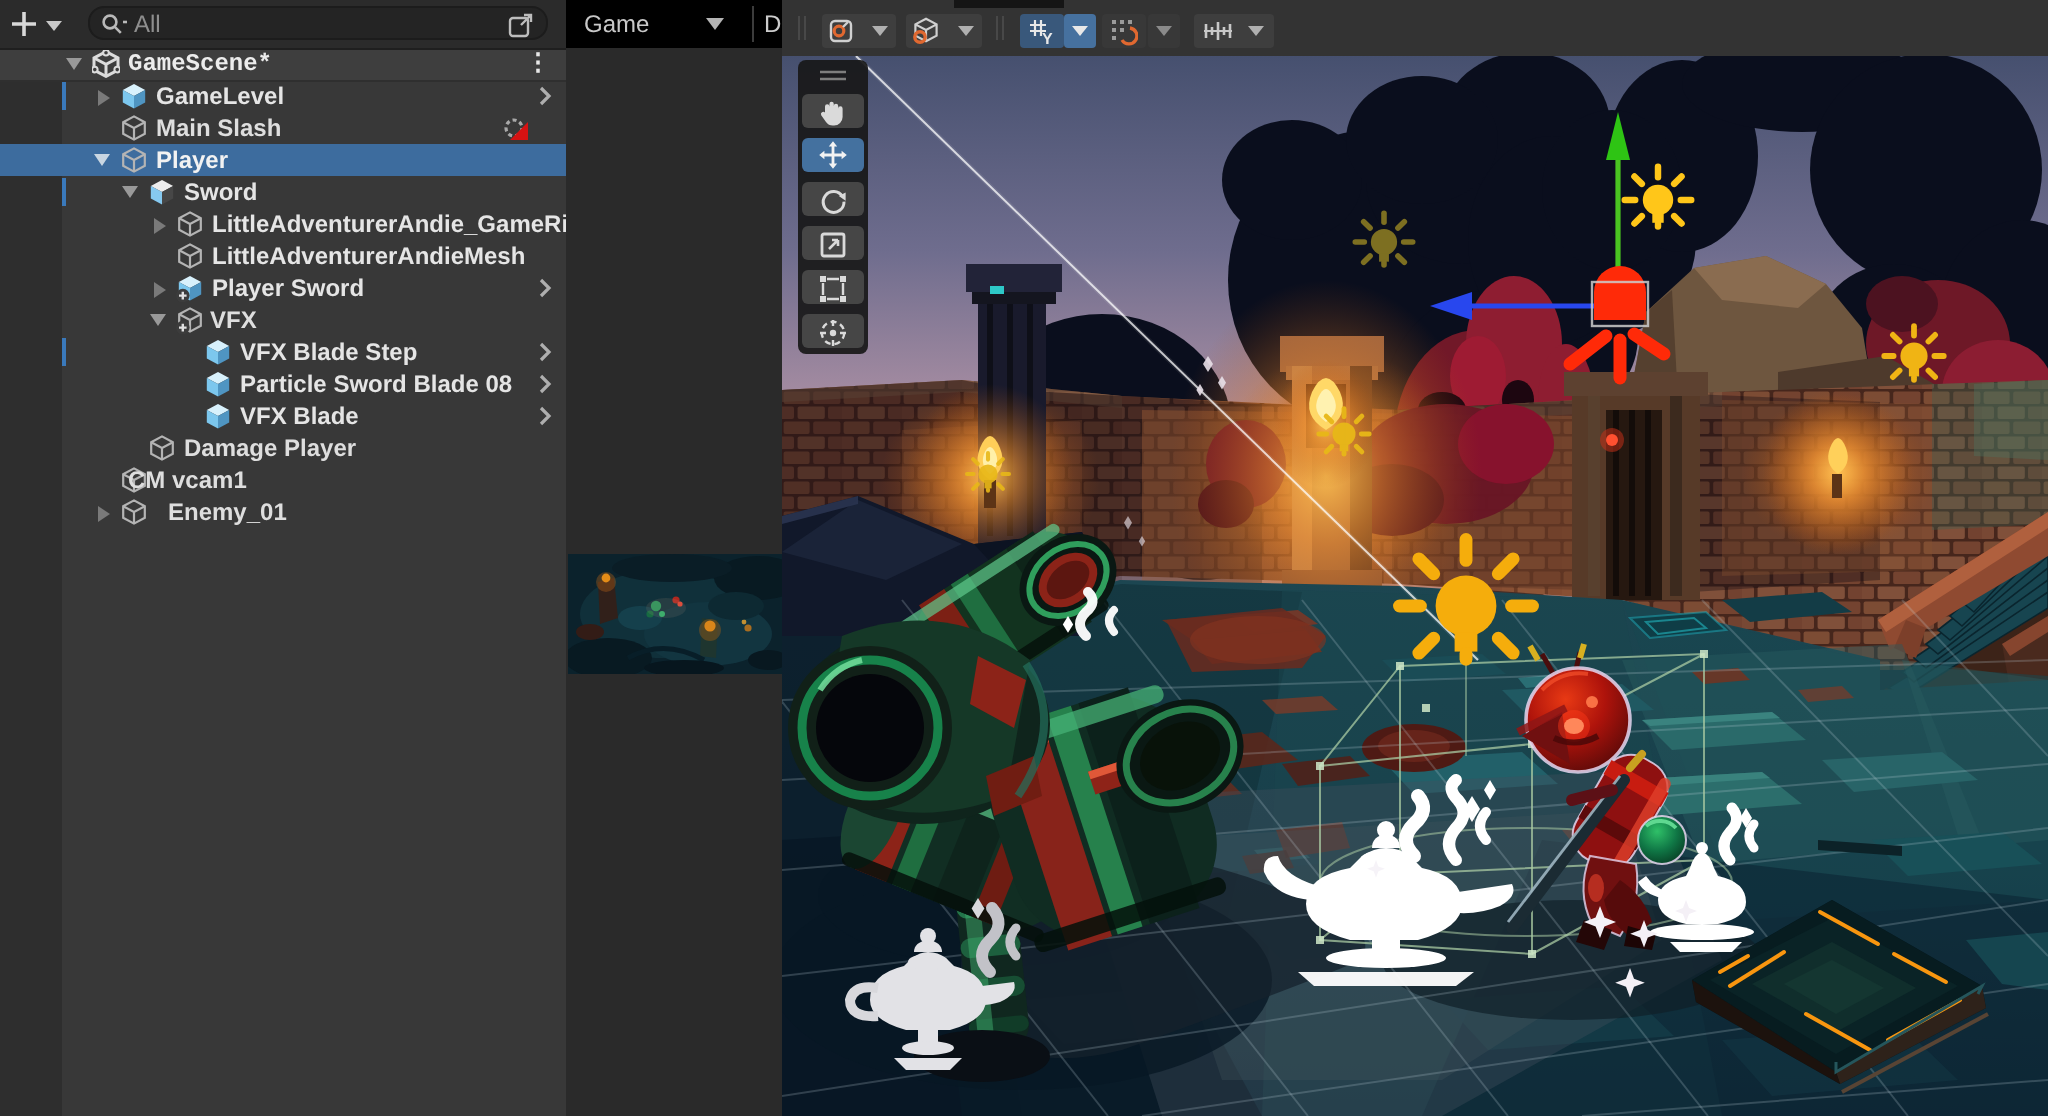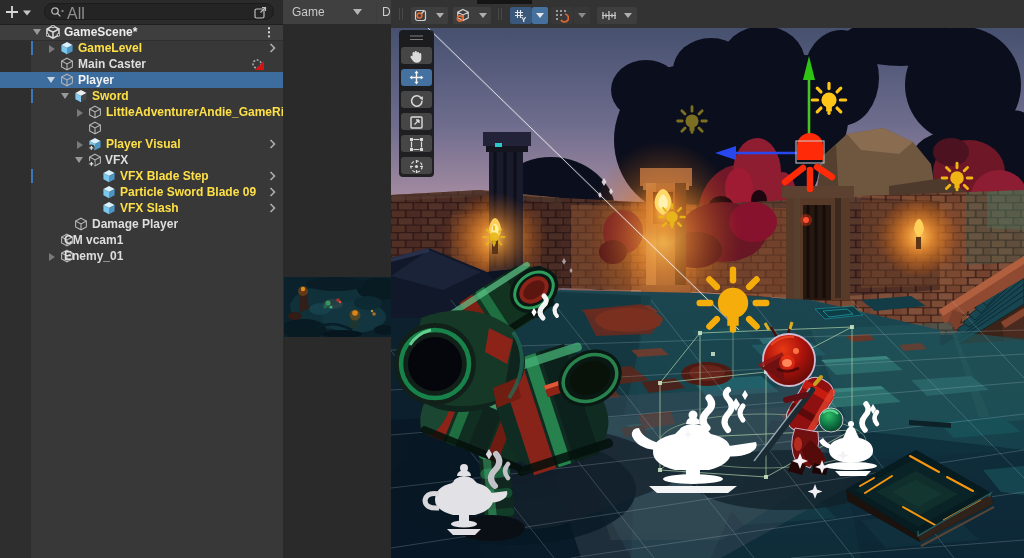--- a/index.html
+++ b/index.html
@@ -8,32 +8,32 @@
   .abs{position:absolute;}
   
   #hier{left:0;top:0;width:283px;height:558px;background:#383838;}
   #hier-left{left:0;top:24px;width:31px;height:534px;background:#2e2e2e;}
   #hier-top{left:0;top:0;width:283px;height:24px;background:#2b2b2b;border-bottom:1px solid #1f1f1f;}
   #search{left:44px;top:3px;width:230px;height:17px;background:#242424;border-radius:8px;
      border:1px solid #1c1c1c;box-sizing:border-box;}
   .row{position:absolute;left:0;width:283px;height:16px;line-height:16px;font-size:12px;
      font-weight:bold;color:#dedede;white-space:nowrap;}
   .row .lbl{position:absolute;top:0;}
-  .blue{color:#fde047;}
+  .blue{color:#e5e5e5;}
   .sel{background:#3d6c9e;text-align:center;}
-  .hdr{background:#3e3e3e;border-bottom:1px solid #2f2f2f;}
+  .hdr{background:#3e3e3e;border-bottom:1px solid #2f2f2f;font-family:Liberation Mono, monospace;}
   .vbar{position:absolute;left:31px;top:1px;width:2px;height:14px;background:#3a79bb;}
   .chev{position:absolute;right:7px;top:3px;}
   .tri{position:absolute;top:5px;width:0;height:0;}
   .tri.open{border-left:4.5px solid transparent;border-right:4.5px solid transparent;border-top:6px solid #999;}
   .tri.closed{border-top:4.5px solid transparent;border-bottom:4.5px solid transparent;border-left:6px solid #7a7a7a;}
   .icon{position:absolute;top:1px;width:14px;height:14px;}
   
   #mid{left:283px;top:0;width:108px;height:558px;background:#2a2a2a;}
-  #midtab{left:283px;top:0;width:108px;height:24px;background:#404040;color:#c8c8c8;
+  #midtab{left:283px;top:0;width:108px;height:24px;background:#000000;color:#c8c8c8;
      font-size:12px;}
   
   #scene{left:391px;top:0;width:633px;height:558px;background:#10202e;}
   #stoolbar{left:391px;top:0;width:633px;height:28px;background:#333333;}
   .tbtn{position:absolute;top:7px;height:17px;background:#3e3e3e;border-radius:2px;}
   #palette{left:399px;top:30px;width:35px;height:147px;background:rgba(24,24,24,0.92);border-radius:4px;}
   .pbtn{position:absolute;left:2px;width:31px;height:17px;background:#464646;border-radius:3px;}
 </style>
 </head>
 <body>
@@ -94,21 +94,21 @@
         </svg>
       <span class="lbl blue" style="left:78px">GameLevel</span>
       <svg class="chev" width="7" height="10" viewBox="0 0 6 10">
           <use href="#chev-r"></use>
         </svg>
     </div>
     <div class="row" style="top:56px">
       <svg class="icon" style="left:60px" viewBox="0 0 14 14">
           <use href="#cube-o"></use>
         </svg>
-      <span class="lbl" style="left:78px">Main Caster</span>
+      <span class="lbl" style="left:78px">Main Slash</span>
       <svg style="position:absolute;left:251px;top:1px" width="14" height="14" viewBox="0 0 14 14">
           <use href="#camwarn"></use>
         </svg>
     </div>
     <div class="row sel" style="top:72px">
       <div class="tri open" style="left:47px;border-top-color:#c9d6e2"></div>
       <svg class="icon" style="left:60px" viewBox="0 0 14 14">
           <use href="#cube-o"></use>
         </svg>
       <span class="lbl" style="left:78px;color:#f2f2f2">Player</span>
@@ -125,28 +125,29 @@
       <div class="tri closed" style="left:77px"></div>
       <svg class="icon" style="left:88px" viewBox="0 0 14 14">
           <use href="#cube-o"></use>
         </svg>
       <span class="lbl blue" style="left:106px">LittleAdventurerAndie_GameRi</span>
     </div>
     <div class="row" style="top:120px">
       <svg class="icon" style="left:88px" viewBox="0 0 14 14">
           <use href="#cube-o"></use>
         </svg>
+      <span class="lbl blue" style="left:106px">LittleAdventurerAndieMesh</span>
     </div>
     <div class="row" style="top:136px">
       <div class="tri closed" style="left:77px"></div>
       <svg class="icon" style="left:88px" viewBox="0 0 14 14">
           <use href="#cube-b"></use>
           <use href="#badge"></use>
         </svg>
-      <span class="lbl blue" style="left:106px">Player Visual</span>
+      <span class="lbl blue" style="left:106px">Player Sword</span>
       <svg class="chev" width="7" height="10" viewBox="0 0 6 10">
           <use href="#chev-r"></use>
         </svg>
     </div>
     <div class="row" style="top:152px">
       <div class="tri open" style="left:75px"></div>
       <svg class="icon" style="left:88px" viewBox="0 0 14 14">
           <use href="#cube-o"></use>
           <use href="#badge"></use>
         </svg>
@@ -159,30 +160,30 @@
         </svg>
       <span class="lbl blue" style="left:120px">VFX Blade Step</span>
       <svg class="chev" width="7" height="10" viewBox="0 0 6 10">
           <use href="#chev-r"></use>
         </svg>
     </div>
     <div class="row" style="top:184px">
       <svg class="icon" style="left:102px" viewBox="0 0 14 14">
           <use href="#cube-b"></use>
         </svg>
-      <span class="lbl blue" style="left:120px">Particle Sword Blade 09</span>
+      <span class="lbl blue" style="left:120px">Particle Sword Blade 08</span>
       <svg class="chev" width="7" height="10" viewBox="0 0 6 10">
           <use href="#chev-r"></use>
         </svg>
     </div>
     <div class="row" style="top:200px">
       <svg class="icon" style="left:102px" viewBox="0 0 14 14">
           <use href="#cube-b"></use>
         </svg>
-      <span class="lbl blue" style="left:120px">VFX Slash</span>
+      <span class="lbl blue" style="left:120px">VFX Blade</span>
       <svg class="chev" width="7" height="10" viewBox="0 0 6 10">
           <use href="#chev-r"></use>
         </svg>
     </div>
     <div class="row" style="top:216px">
       <svg class="icon" style="left:74px" viewBox="0 0 14 14">
           <use href="#cube-o"></use>
         </svg>
       <span class="lbl" style="left:92px">Damage Player</span>
     </div>
@@ -190,36 +191,36 @@
       <svg class="icon" style="left:60px" viewBox="0 0 14 14">
           <use href="#cube-o"></use>
         </svg>
       <span class="lbl" style="left:64px">CM vcam1</span>
     </div>
     <div class="row" style="top:248px">
       <div class="tri closed" style="left:49px"></div>
       <svg class="icon" style="left:60px" viewBox="0 0 14 14">
           <use href="#cube-o"></use>
         </svg>
-      <span class="lbl" style="left:64px">Enemy_01</span>
+      <span class="lbl" style="left:84px">Enemy_01</span>
     </div>
   </div>
   <div class="abs" id="hier-top">
     <svg style="position:absolute;left:5px;top:5px" width="26" height="14" viewBox="0 0 26 14">
       <path d="M7 1 V13 M1 7 H13" stroke="#d8d8d8" stroke-width="1.8"></path>
       <polygon points="18,5.5 26,5.5 22,10.5" fill="#c8c8c8"></polygon>
     </svg>
   </div>
   <div class="abs" id="search">
     <svg style="position:absolute;left:5px;top:2px" width="14" height="12" viewBox="0 0 14 12">
       <circle cx="5" cy="5" r="3.2" fill="none" stroke="#b9b9b9" stroke-width="1.3"></circle>
       <path d="M7.4 7.4 L10.4 10.4" stroke="#b9b9b9" stroke-width="1.3"></path>
       <path d="M11.5 5 h2" stroke="#b9b9b9" stroke-width="1.3"></path>
     </svg>
-    <span style="position:absolute;left:22px;top:1px;font-size:16px;color:#8e8e8e">All</span>
+    <span style="position:absolute;left:22px;top:1px;font-size:12px;color:#8e8e8e">All</span>
     <svg style="position:absolute;right:6px;top:2px" width="13" height="13" viewBox="0 0 13 13">
       <rect x="1" y="3" width="9" height="9" rx="1.5" fill="none" stroke="#bdbdbd" stroke-width="1.2"></rect>
       <path d="M6.5 6.5 L11.5 1.5 M8 1.5 h3.5 v3.5" fill="none" stroke="#bdbdbd" stroke-width="1.2"></path>
     </svg>
   </div>
 
   <div class="abs" id="mid"></div>
   <div class="abs" id="midtab">
     <span style="position:absolute;left:9px;top:5px">Game</span>
     <svg style="position:absolute;left:70px;top:9px" width="10" height="8" viewBox="0 0 10 8">

